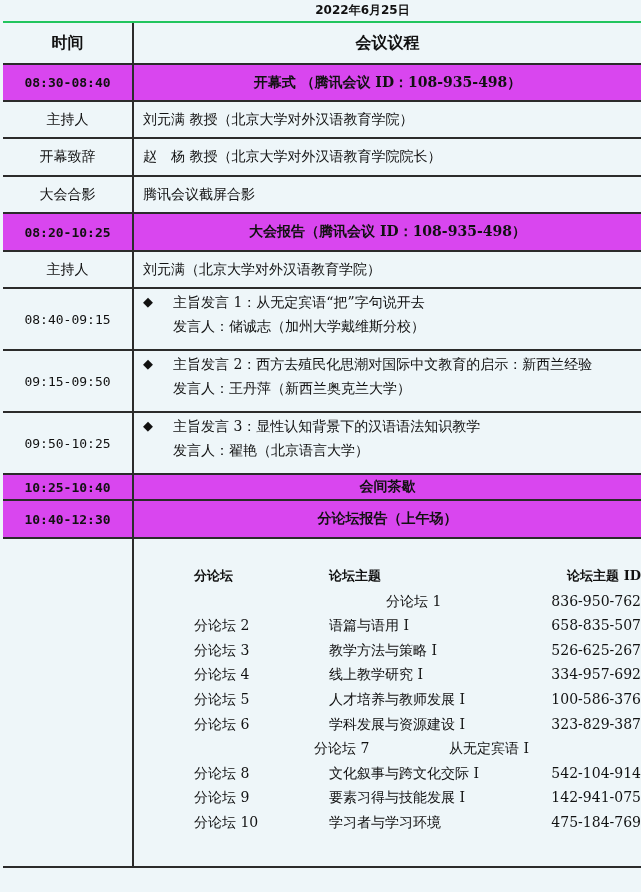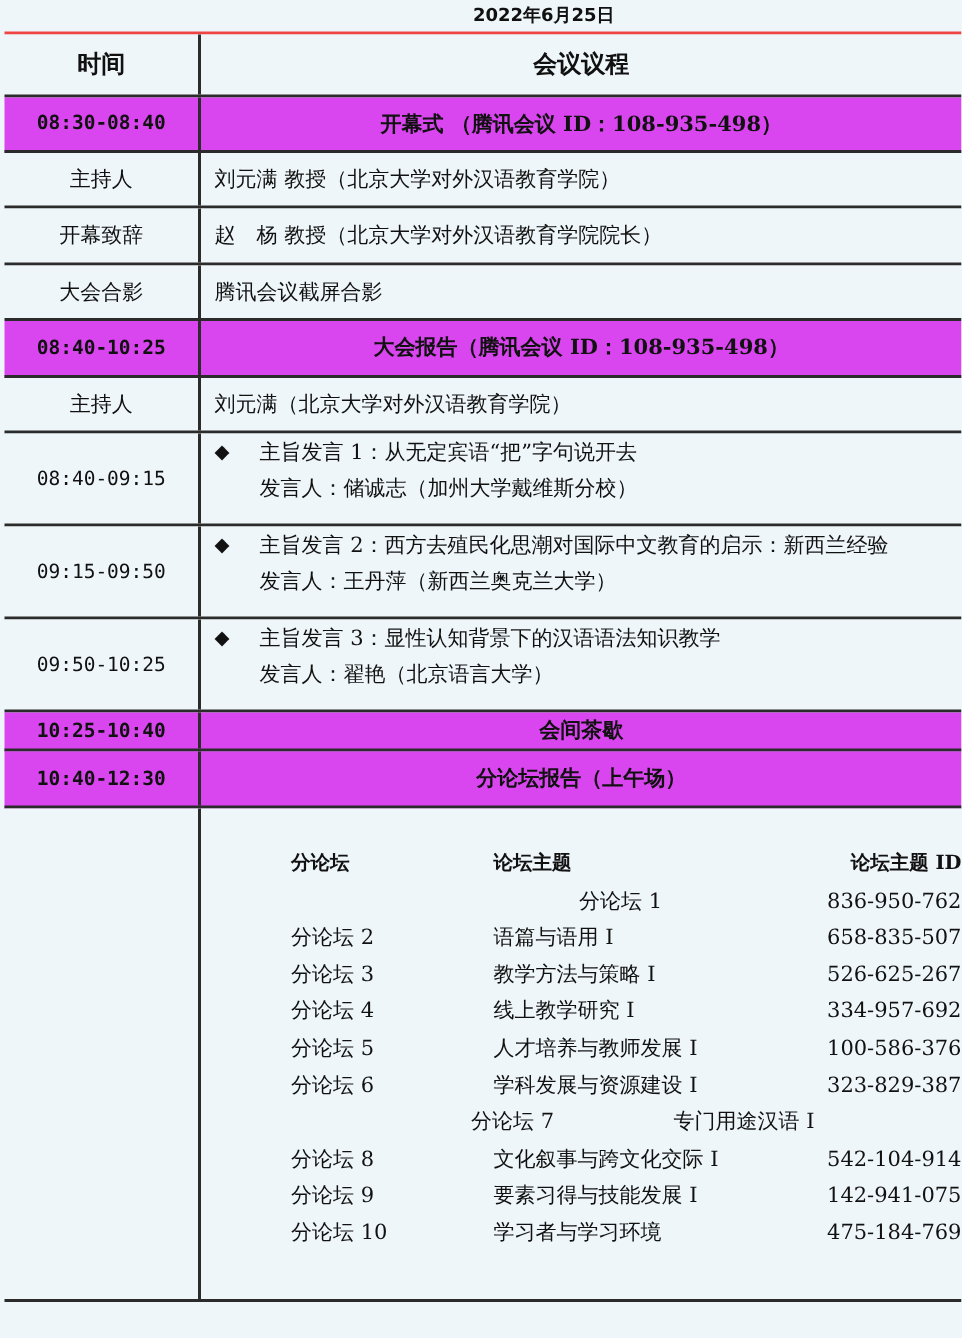--- a/index.html
+++ b/index.html
@@ -27,21 +27,21 @@
       font-weight: bold;
       font-size: 12px;
       color: #111;
       margin-left: 42px;
     }
     .table {
       position: absolute;
       left: 3px;
       top: 21px;
       width: 638px;
-      border-top: 2px solid #ef4444;
+      border-top: 2px solid #22c55e;
     }
     .row {
       display: flex;
       border-bottom: 2px solid #2b2b2b;
       box-sizing: border-box;
     }
     .row.gray {
       background: #d946ef;
     }
     .row.light {
@@ -147,21 +147,21 @@
   <div class="row light" style="height:38px">
     <div class="cell-time">开幕致辞</div>
     <div class="cell-content">赵　杨 教授（北京大学对外汉语教育学院院长）</div>
   </div>
   <div class="row light" style="height:37px">
     <div class="cell-time">大会合影</div>
     <div class="cell-content">腾讯会议截屏合影</div>
   </div>
 
   <div class="row gray" style="height:38px">
-    <div class="cell-time time-bold">08:40-10:25</div>
+    <div class="cell-time time-bold">08:20-10:25</div>
     <div class="cell-content center">大会报告（腾讯会议 ID：108-935-498）</div>
   </div>
   <div class="row light" style="height:37px">
     <div class="cell-time">主持人</div>
     <div class="cell-content">刘元满（北京大学对外汉语教育学院）</div>
   </div>
 
   <div class="row light" style="height:62px">
     <div class="cell-time time-normal">08:40-09:15</div>
     <div class="cell-content speech">
@@ -237,21 +237,21 @@
         <span class="c2">人才培养与教师发展 I</span>
         <span class="c3">100-586-376</span>
       </div>
       <div class="forum-line">
         <span class="c1">分论坛 6</span>
         <span class="c2">学科发展与资源建设 I</span>
         <span class="c3">323-829-387</span>
       </div>
       <div class="forum-line">
         <span class="c1">分论坛 7</span>
-        <span class="c2">专门用途汉语 I</span>
+        <span class="c2">从无定宾语 I</span>
       </div>
       <div class="forum-line">
         <span class="c1">分论坛 8</span>
         <span class="c2">文化叙事与跨文化交际 I</span>
         <span class="c3">542-104-914</span>
       </div>
       <div class="forum-line">
         <span class="c1">分论坛 9</span>
         <span class="c2">要素习得与技能发展 I</span>
         <span class="c3">142-941-075</span>

